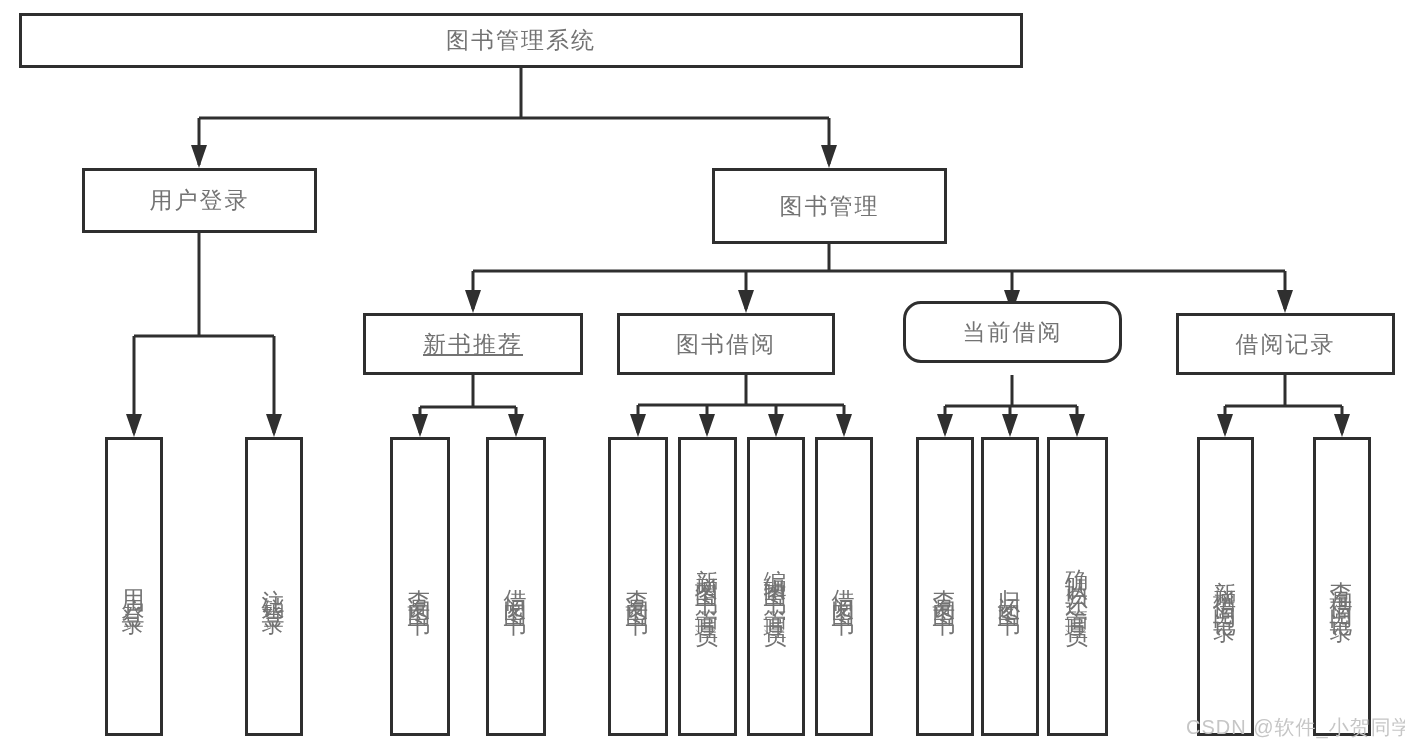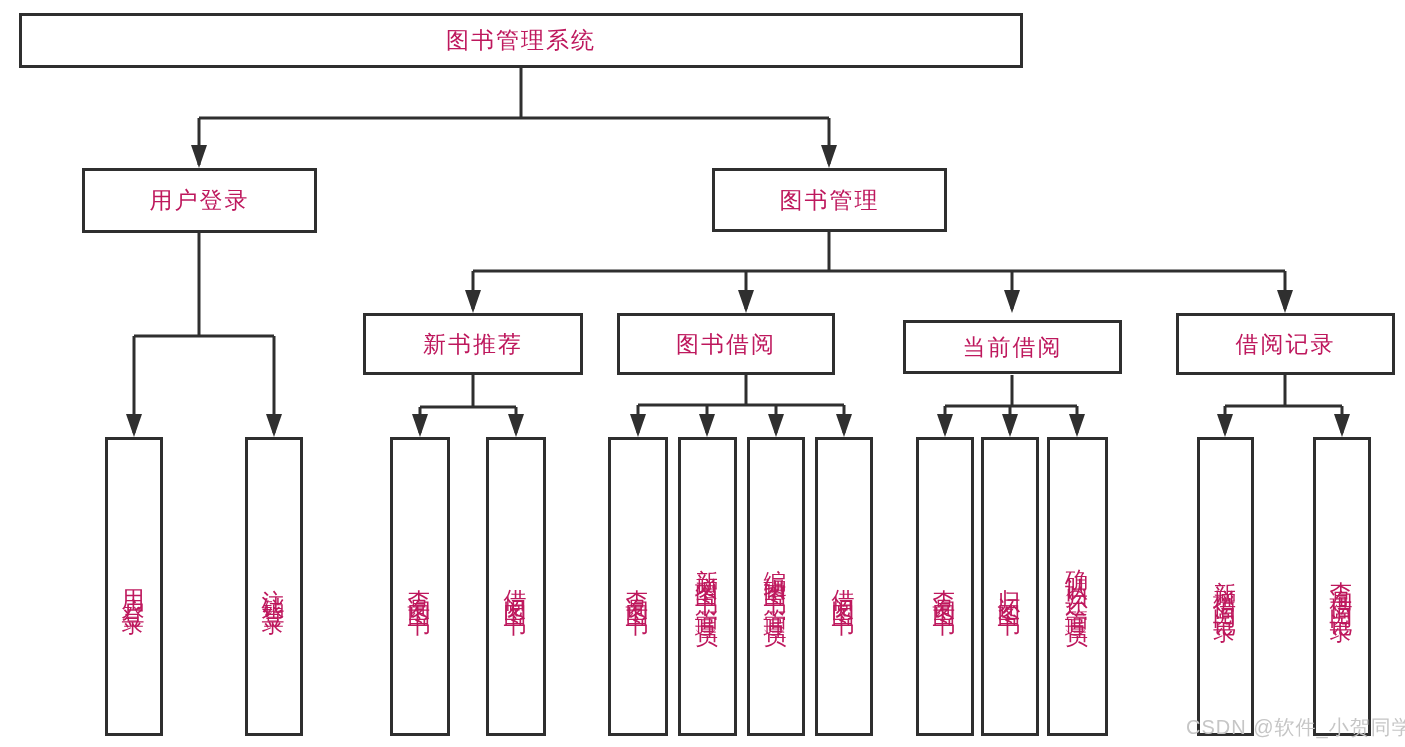--- a/index.html
+++ b/index.html
@@ -23,21 +23,21 @@
     height: 747px;
   }
   .node {
     position: absolute;
     box-sizing: border-box;
     background: #ffffff;
     border: 3px solid #2f2f2f;
     display: flex;
     align-items: center;
     justify-content: center;
-    color: #be185d;
+    color: #737373;
     font-size: 23px;
     letter-spacing: 2px;
     text-align: center;
     white-space: nowrap;
   }
   .node.v {
     writing-mode: vertical-rl;
     letter-spacing: 8px;
     white-space: normal;
   }
@@ -126,25 +126,25 @@
       <polygon points="1077,437 1069,414 1085,414"></polygon>
 
       <polygon points="1225,437 1217,414 1233,414"></polygon>
       <polygon points="1342,437 1334,414 1350,414"></polygon>
     </g>
   </svg>
 
   <div class="node" style="left:19px; top:13px; width:1004px; height:55px;">图书管理系统</div>
 
   <div class="node" style="left:82px; top:168px; width:235px; height:65px;">用户登录</div>
-  <div class="node" style="left:712px; top:168px; width:235px; height:64px;">图书管理</div>
+  <div class="node" style="left:712px; top:168px; width:235px; height:76px;">图书管理</div>
 
-  <div class="node" style="left:363px; top:313px; width:220px; height:62px;">新书推荐</div>
+  <div class="node" style="left:363px; top:313px; width:220px; height:62px;text-decoration:underline;">新书推荐</div>
   <div class="node" style="left:617px; top:313px; width:218px; height:62px;">图书借阅</div>
-  <div class="node" style="left:903px; top:320px; width:219px; height:54px;">当前借阅</div>
+  <div class="node" style="left:903px; top:301px; width:219px; height:62px;border-radius:18px;">当前借阅</div>
   <div class="node" style="left:1176px; top:313px; width:219px; height:62px;">借阅记录</div>
 
   <div class="node v" style="left:105px; top:437px; width:58px; height:299px;">用户登录</div>
   <div class="node v" style="left:245px; top:437px; width:58px; height:299px;">注销登录</div>
 
   <div class="node v" style="left:390px; top:437px; width:60px; height:299px;">查询图书</div>
   <div class="node v" style="left:486px; top:437px; width:60px; height:299px;">借阅图书</div>
 
   <div class="node v" style="left:608px; top:437px; width:60px; height:299px;">查询图书</div>
   <div class="node v" style="left:678px; top:437px; width:59px; height:299px;">新增图书（管理员）</div>

